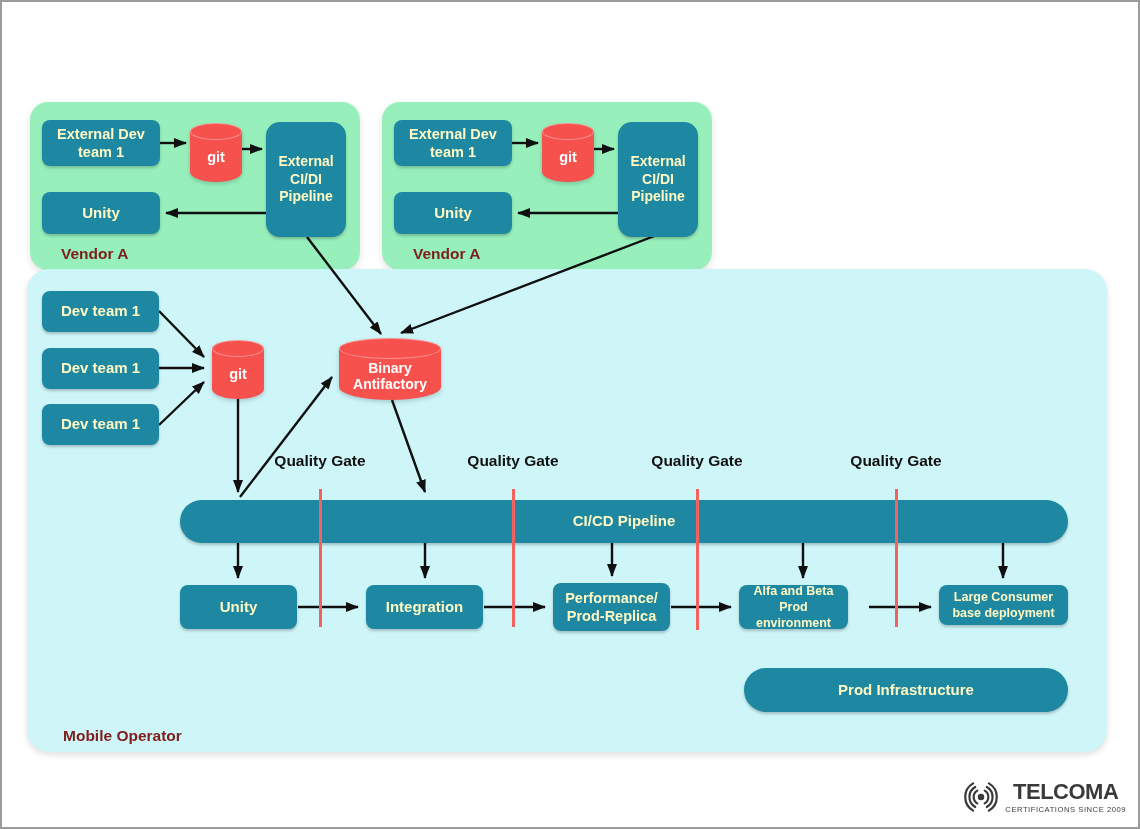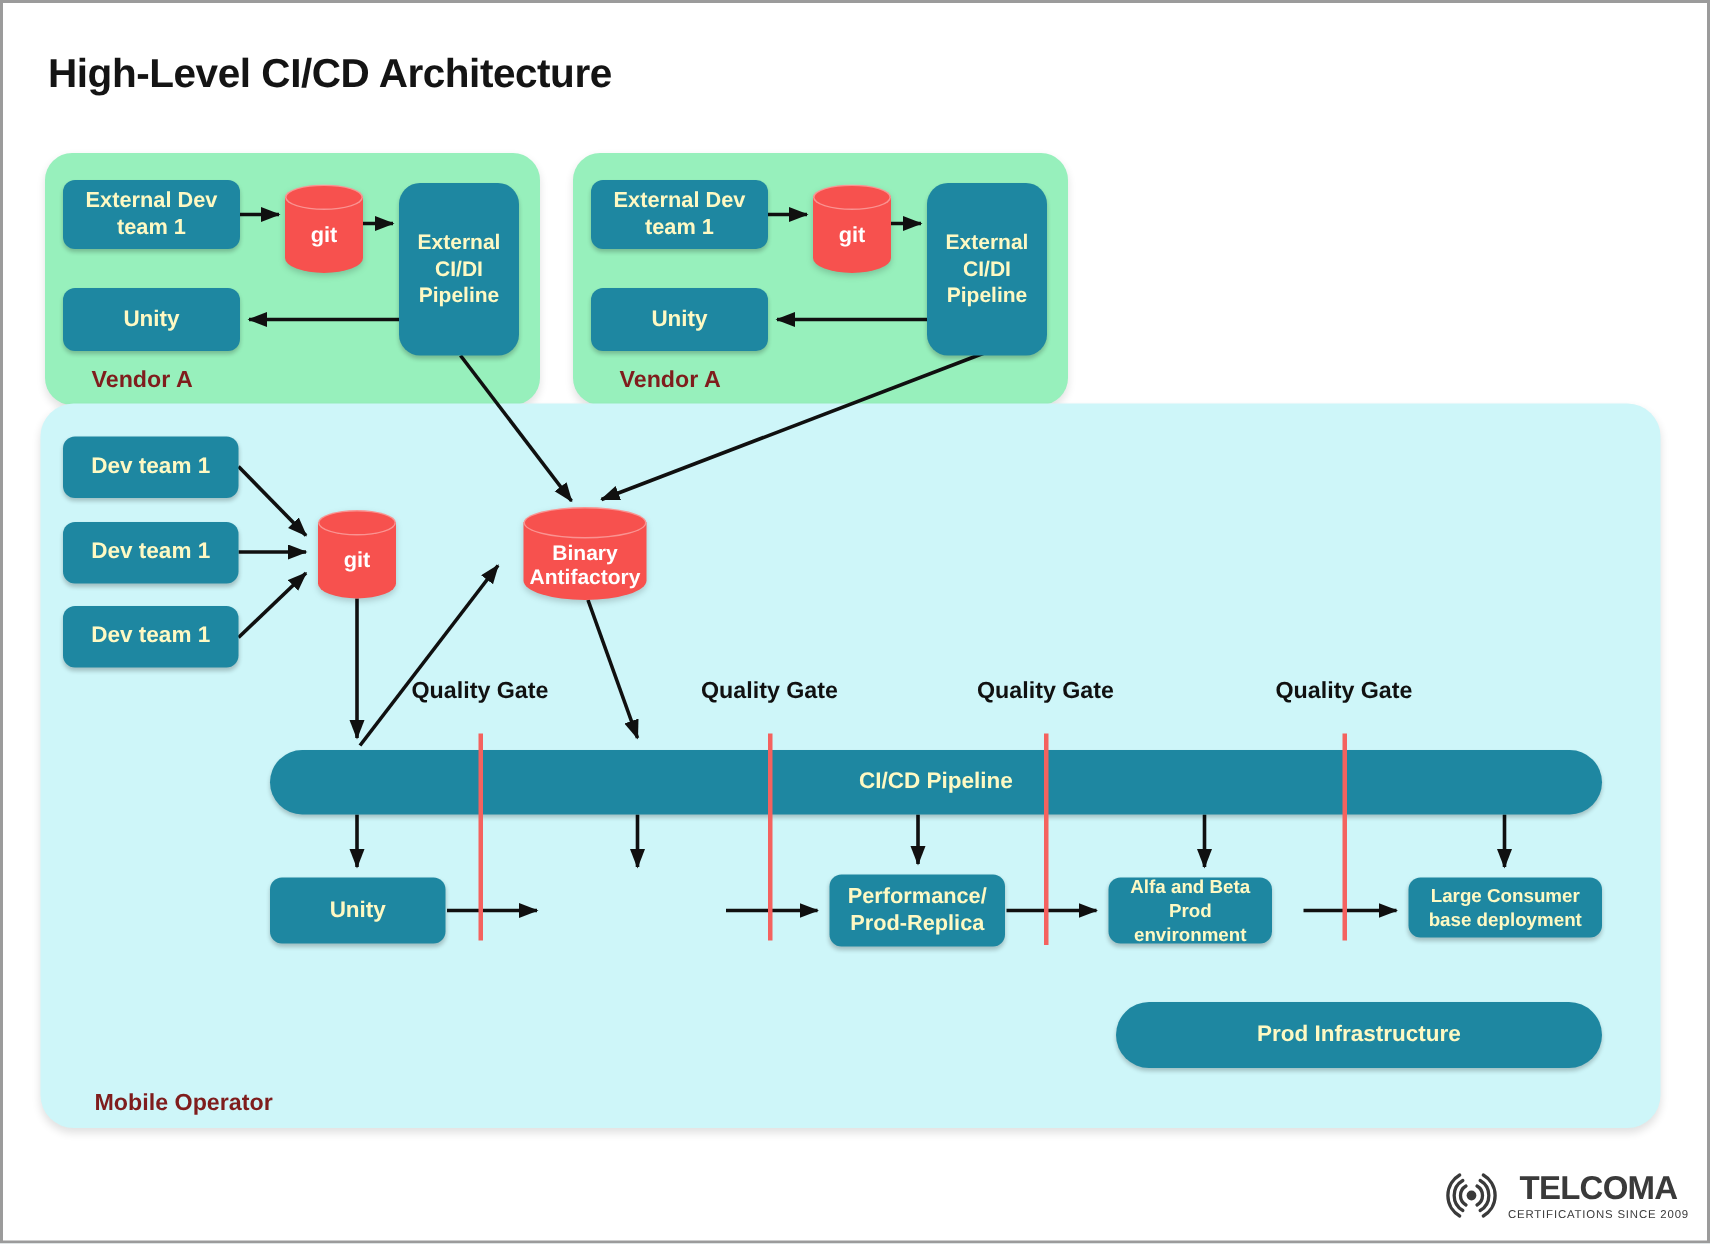--- a/index.html
+++ b/index.html
@@ -64,21 +64,20 @@
   }
   .logo .tagline {
     font-size:7.6px; font-weight:500; letter-spacing:0.55px; margin-top:2px;
   }
 </style>
 </head>
 <body>
 
 <div class="canvas">
 
-  <div class="title">High-Level CI/CD Architecture</div>
 
   <div class="groupbg bg-green" style="left:28px; top:100px; width:330px; height:168px;"></div>
   <div class="groupbg bg-green" style="left:380px; top:100px; width:330px; height:168px;"></div>
   <div class="groupbg bg-cyan" style="left:25px; top:267px; width:1080px; height:483px;"></div>
 
   <svg class="arrows" width="1140" height="829">
     <defs>
       <marker id="ah" markerUnits="userSpaceOnUse" markerWidth="14" markerHeight="11" refX="12" refY="5" orient="auto">
         <path d="M0,0 L13,5 L0,10 z" fill="#101010"></path>
       </marker>
@@ -137,39 +136,40 @@
   <div class="node" style="left:40px; top:289px; width:117px; height:41px; font-size:15px;">Dev team 1</div>
   <div class="node" style="left:40px; top:346px; width:117px; height:41px; font-size:15px;">Dev team 1</div>
   <div class="node" style="left:40px; top:402px; width:117px; height:41px; font-size:15px;">Dev team 1</div>
 
   <div class="cyl" style="left:210px; top:338px; width:52px; height:59px;">
     <div class="cyl-body"></div>
     <div class="cyl-top"></div>
     <div class="cyl-label">git</div>
   </div>
 
-  <div class="cyl" style="left:337px; top:336px; width:82px; height:62px;margin-left:10px;">
+  <div class="cyl" style="left:337px; top:336px; width:102px; height:62px;">
     <div class="cyl-body" style="top:10px; border-radius:0 0 50% 50% / 0 0 13px 13px;"></div>
     <div class="cyl-top" style="height:21px;"></div>
     <div class="cyl-label" style="top:14px; font-size:14px;">Binary Antifactory</div>
   </div>
 
   <div class="qg-label" style="left:268px; top:450px;">Quality Gate</div>
   <div class="qg-label" style="left:461px; top:450px;">Quality Gate</div>
   <div class="qg-label" style="left:645px; top:450px;">Quality Gate</div>
   <div class="qg-label" style="left:844px; top:450px;">Quality Gate</div>
 
   <div class="node pill" style="left:178px; top:498px; width:888px; height:43px;">CI/CD Pipeline</div>
 
   <div class="gate-line" style="left:317px; top:487px; height:138px;"></div>
   <div class="gate-line" style="left:510px; top:487px; height:138px;"></div>
   <div class="gate-line" style="left:694px; top:487px; height:141px;"></div>
   <div class="gate-line" style="left:893px; top:487px; height:138px;"></div>
 
   <div class="node" style="left:178px; top:583px; width:117px; height:44px; font-size:15px;">Unity</div>
+  <div class="node" style="left:364px; top:583px; width:117px; height:44px; font-size:15px;">Integration</div>
   <div class="node" style="left:551px; top:581px; width:117px; height:48px;text-align:center;">Performance/ Prod-Replica</div>
   <div class="node small-text" style="left:737px; top:583px; width:109px; height:44px;">Alfa and Beta Prod environment</div>
   <div class="node small-text" style="left:937px; top:583px; width:129px; height:40px;">Large Consumer base deployment</div>
 
   <div class="node pill" style="left:742px; top:666px; width:324px; height:44px;">Prod Infrastructure</div>
 
   <div class="group-label" style="left:42px; top:725px;">Mobile Operator</div>
 
   <div class="logo">
     <svg class="waves" width="42" height="36" viewBox="0 0 40 34">

